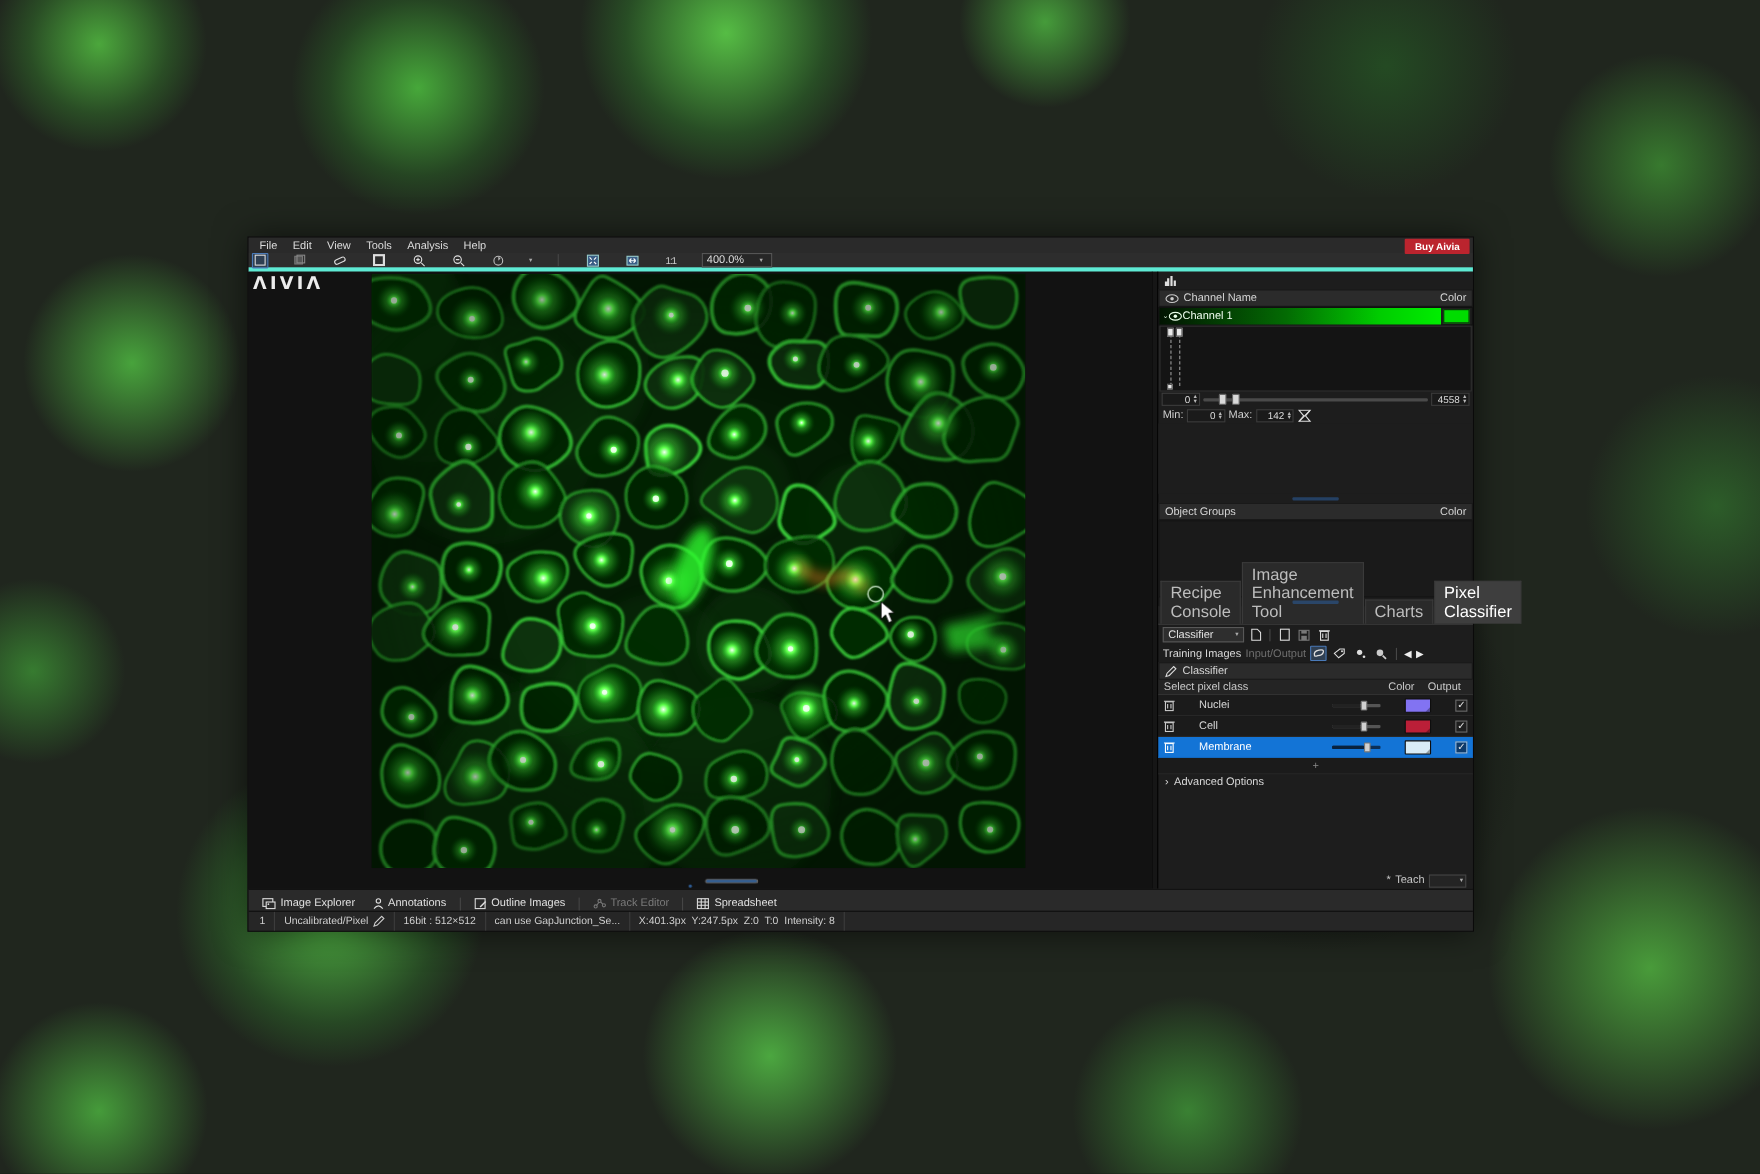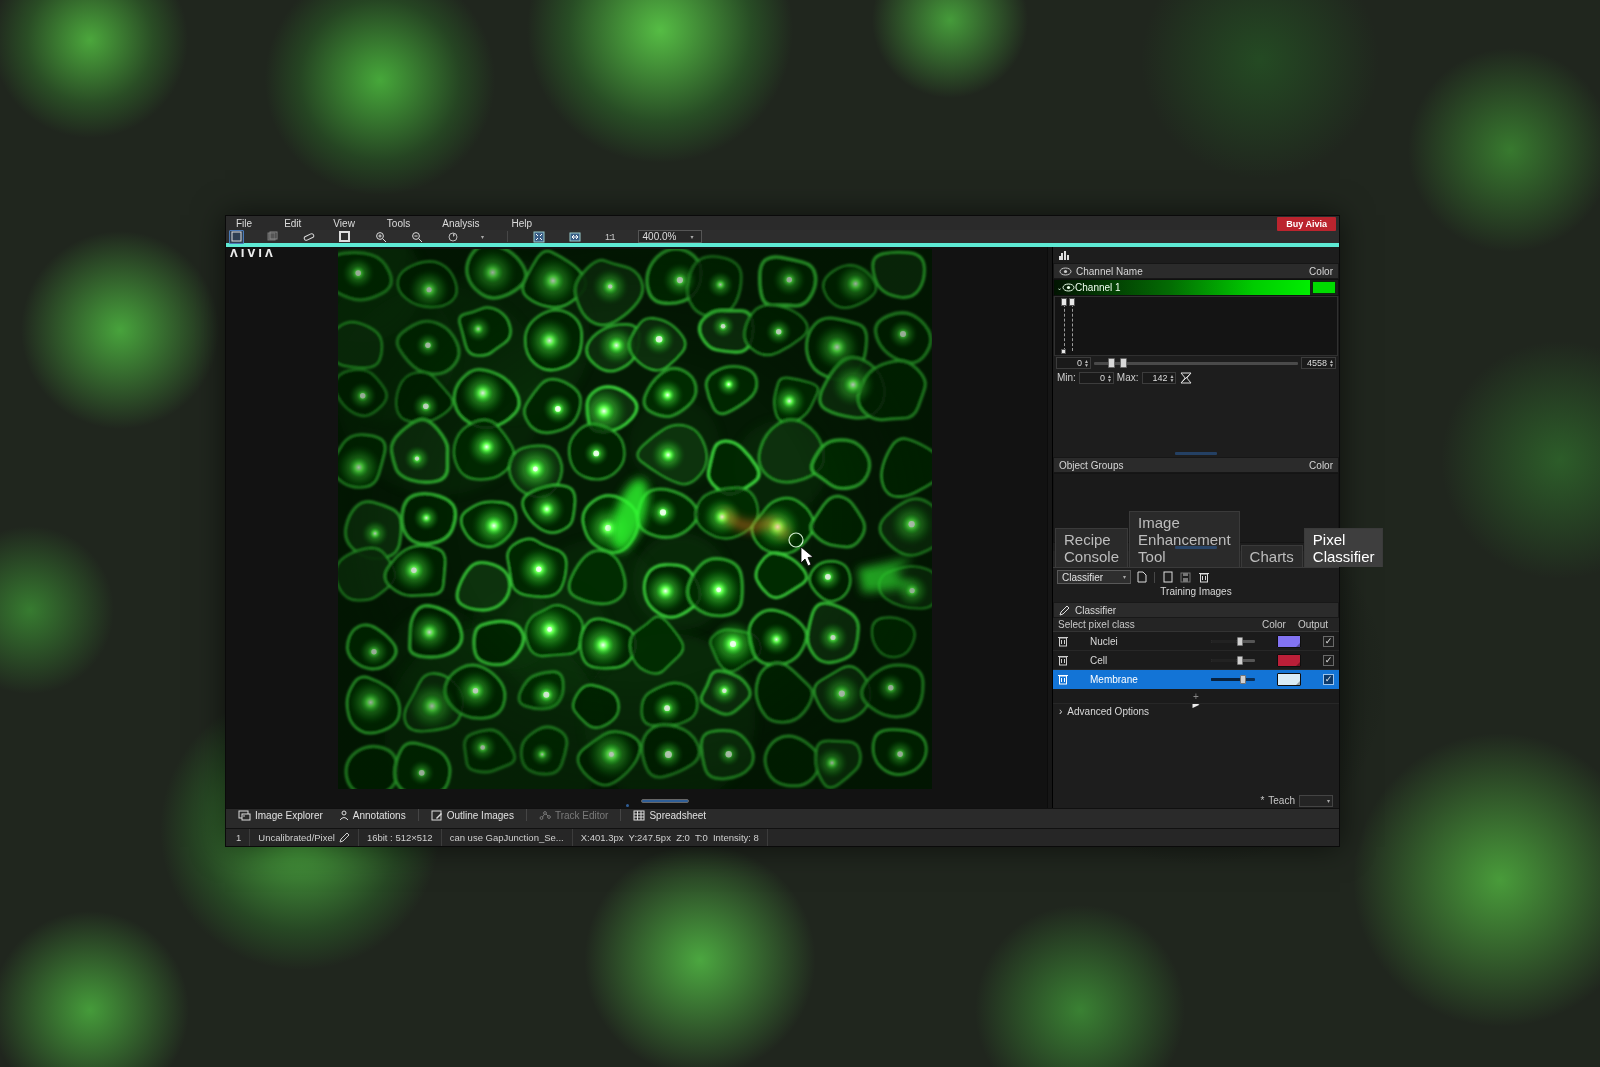--- a/index.html
+++ b/index.html
@@ -22,38 +22,38 @@
       radial-gradient(circle 170px at 700px 960px, rgba(90,210,75,.75) 0%, transparent 68%),
       radial-gradient(circle 150px at 1080px 1010px, rgba(75,190,65,.6) 0%, transparent 70%),
       radial-gradient(circle 210px at 1500px 880px, rgba(90,205,70,.7) 0%, transparent 70%),
       radial-gradient(circle 230px at 540px 420px, rgba(10,14,10,.8) 0%, transparent 72%),
       radial-gradient(circle 260px at 1200px 680px, rgba(12,16,12,.75) 0%, transparent 72%),
       radial-gradient(circle 300px at 820px 540px, rgba(14,18,14,.6) 0%, transparent 75%);
   }
   .window{position:absolute;left:225px;top:215px;width:1115px;height:632px;background:#1e1e1e;
     border:1px solid #0a0a0a;box-shadow:0 0 30px rgba(0,0,0,.6);display:flex;flex-direction:column;font-size:10px;color:#d8d8d8;}
   
-  .menubar{height:14px;background:#2a2a2a;display:flex;align-items:center;padding:0 4px;gap:20px;flex:0 0 auto;position:relative;}
+  .menubar{height:14px;background:#2a2a2a;display:flex;align-items:center;padding:0 4px;gap:2px;flex:0 0 auto;position:relative;}
   .menubar .mi{padding:1px 6px;color:#dcdcdc;cursor:default;}
   .buy{position:absolute;right:3px;top:1px;background:var(--buy-red,#bb242e);color:#fff;font-size:9px;
     padding:2px 9px;border-radius:1px;font-weight:bold;z-index:5;}
   
   .toolbar{height:17px;background:#2d2d2d;border-bottom:4px solid #5eead4;display:flex;align-items:center;padding:0 3px;gap:21px;flex:0 0 auto;}
   .tbtn{width:15px;height:14px;display:flex;align-items:center;justify-content:center;border:1px solid transparent;border-radius:1px;}
   .tbtn.sel{border-color:#4a7ab8;background:#2f3f52;}
   .tbtn svg{display:block;}
   .tsep{width:1px;height:11px;background:#474747;margin:0 2px;}
   .caret{font-size:6px;color:#aaa;line-height:1;}
   .zoombox{display:flex;align-items:center;gap:14px;border:1px solid #555;background:#272727;height:13px;
     padding:0 4px;min-width:64px;color:#ddd;}
   .oneone{color:#ccc;font-size:9px;letter-spacing:-1px;margin:0 2px;}
   
   .main{flex:1 1 auto;display:flex;min-height:0;}
   .viewer{flex:1 1 auto;background:#121212;position:relative;overflow:hidden;}
-  .logo{position:absolute;left:4px;top:1px;color:#ececec;font-size:10px;letter-spacing:3px;font-weight:bold;
+  .logo{position:absolute;left:4px;top:1px;color:#ececec;font-size:16px;letter-spacing:3px;font-weight:bold;
     font-family:"DejaVu Sans",sans-serif;}
   .imgwrap{position:absolute;left:112px;top:2px;width:594px;height:540px;background:#041404;}
   .imgwrap svg{display:block;}
   .cursorlayer{position:absolute;left:0;top:0;width:100%;height:100%;pointer-events:none;}
   .hscroll{position:absolute;left:400px;bottom:1px;width:120px;height:4px;display:flex;align-items:center;}
   .hscroll .thumb{margin-left:15px;width:48px;height:4px;background:#2f5e97;border-radius:2px;}
   .hscroll .dot{width:3px;height:3px;background:#2f5e97;border-radius:50%;}
   .vsplit{width:5px;background:#161616;border-left:1px solid #0c0c0c;flex:0 0 auto;}
   
   .panel{width:287px;flex:0 0 auto;background:#1d1d1d;display:flex;flex-direction:column;border-left:1px solid #000;}
@@ -79,21 +79,21 @@
   .og-body{height:70px;background:#1a1a1a;border:1px solid #141414;}
   .split-grip{height:8px;display:flex;align-items:center;justify-content:center;}
   .split-grip i{display:block;width:42px;height:3px;background:#2a5d9c;border-radius:1px;opacity:.55;}
   
   .tabs{height:17px;display:flex;align-items:flex-end;background:#232323;border-bottom:1px solid #3a3a3a;padding-left:2px;gap:1px;}
   .tab{padding:2px 8px 2px;background:#2a2a2a;border:1px solid #3a3a3a;border-bottom:none;color:#bdbdbd;font-size:15px;}
   .tab.active{background:#3e3e3e;color:#fff;}
   .cls-toolbar{height:18px;display:flex;align-items:center;gap:3px;padding:0 4px;}
   .combo{display:flex;align-items:center;justify-content:space-between;background:#2e2e2e;border:1px solid #585858;
     height:14px;width:74px;padding:0 4px;color:#e2e2e2;}
-  .train-row{height:16px;display:flex;align-items:center;gap:4px;padding:0 4px;flex-direction:column;}
+  .train-row{height:16px;display:flex;align-items:center;gap:4px;padding:0 4px;}
   .dim{color:#6f6f6f;}
   .sec-hdr{height:16px;background:#2b2b2b;border:1px solid #181818;display:flex;align-items:center;gap:5px;padding:0 5px;}
   .list-hdr{height:14px;background:#242424;border-bottom:1px solid #333;display:flex;align-items:center;padding:0 5px;color:#c9c9c9;}
   .col-color{width:36px;text-align:left;}
   .col-out{width:36px;text-align:left;}
   .crow{height:19px;display:flex;align-items:center;gap:22px;padding:0 5px;background:#1b1b1b;border-bottom:1px solid #272727;}
   .crow.sel{background:var(--accent-blue,#1374d6);border-bottom-color:var(--accent-blue,#1374d6);color:#fff;}
   .crow .nm{flex:1;}
   .mini-track{width:44px;height:3px;background:#555;position:relative;border-radius:1px;}
   .crow.sel .mini-track{background:#0b2f57;}
@@ -103,21 +103,21 @@
   .swatch{width:24px;height:13px;border:1px solid #0e0e0e;border-radius:1px;position:relative;}
   .swatch:after{content:"";position:absolute;right:0;bottom:0;border-style:solid;border-width:0 0 4px 4px;border-color:transparent transparent #00000055 transparent;}
   .chk{width:11px;height:11px;background:#1f1f1f;border:1px solid #6a6a6a;color:#e6e6e6;font-size:9px;line-height:9px;text-align:center;}
   .crow.sel .chk{background:#0d3a6b;border-color:#9cc3ea;}
   .addrow{height:15px;display:flex;align-items:center;justify-content:center;background:#1b1b1b;color:#8a8a8a;border-bottom:1px solid #272727;}
   .adv{height:15px;display:flex;align-items:center;gap:5px;padding:0 6px;color:#d8d8d8;}
   .pfill{flex:1 1 auto;}
   .teach-row{height:15px;display:flex;align-items:center;justify-content:flex-end;gap:4px;padding:0 6px;color:#c7c7c7;}
   .teach-combo{width:34px;height:12px;border:1px solid #444;background:#242424;display:flex;align-items:center;justify-content:flex-end;padding:0 2px;color:#777;}
   
-  .btoolbar{height:20px;background:#2a2a2a;border-top:1px solid #101010;display:flex;align-items:flex-start;padding:0 6px;gap:4px;flex:0 0 auto;}
+  .btoolbar{height:20px;background:#2a2a2a;border-top:1px solid #101010;display:flex;align-items:flex-end;padding:0 6px;gap:4px;flex:0 0 auto;}
   .bbtn{display:flex;align-items:center;gap:4px;padding:1px 6px;color:#e0e0e0;}
   .bbtn.disabled{color:#7a7a7a;}
   .bsep{width:1px;height:12px;background:#454545;margin:0 2px;}
   
   .statusbar{height:18px;background:#262626;border-top:1px solid #111;display:flex;align-items:stretch;font-size:9.5px;color:#cfcfcf;flex:0 0 auto;}
   .seg{display:flex;align-items:center;gap:4px;padding:0 8px;border-right:1px solid #3c3c3c;white-space:pre;}
   .seg.first{padding-left:10px;}
   .icon-svg{flex:0 0 auto;}
 </style>
 </head>

